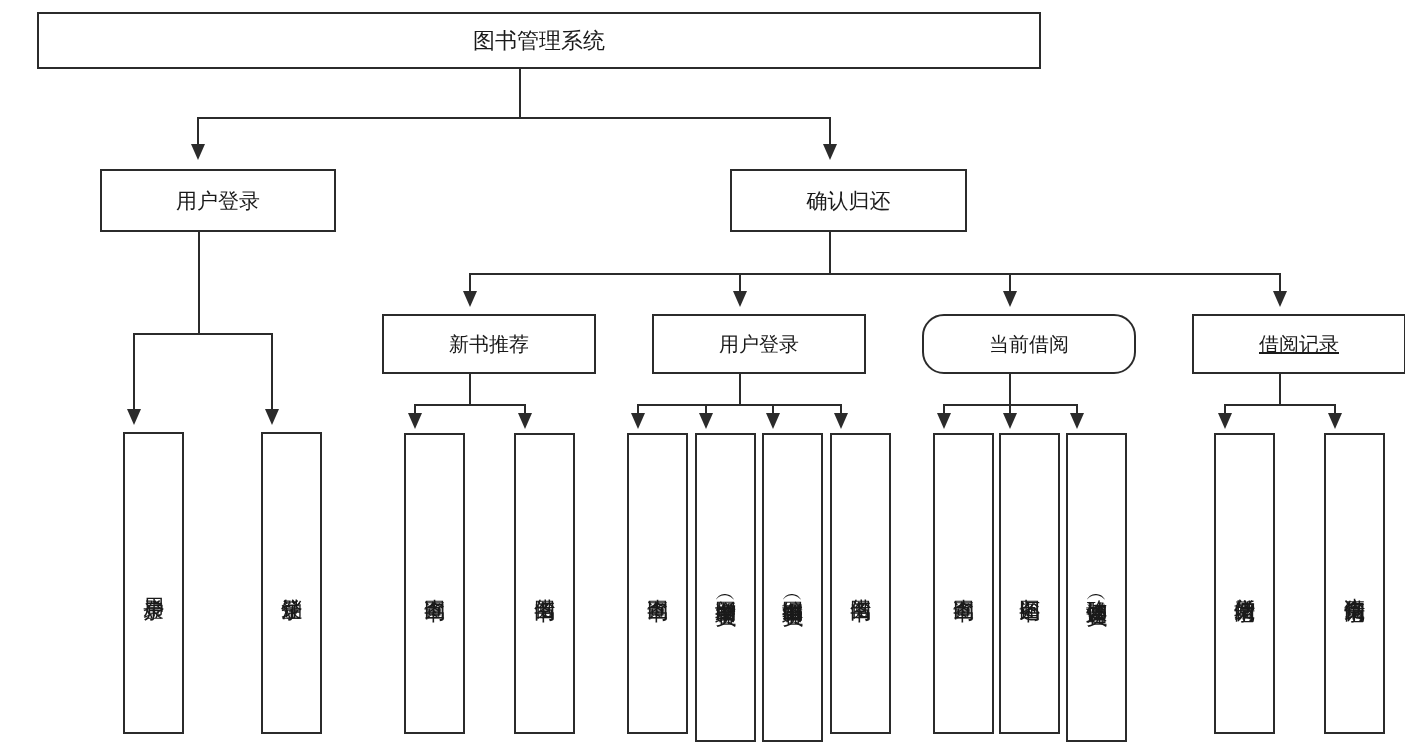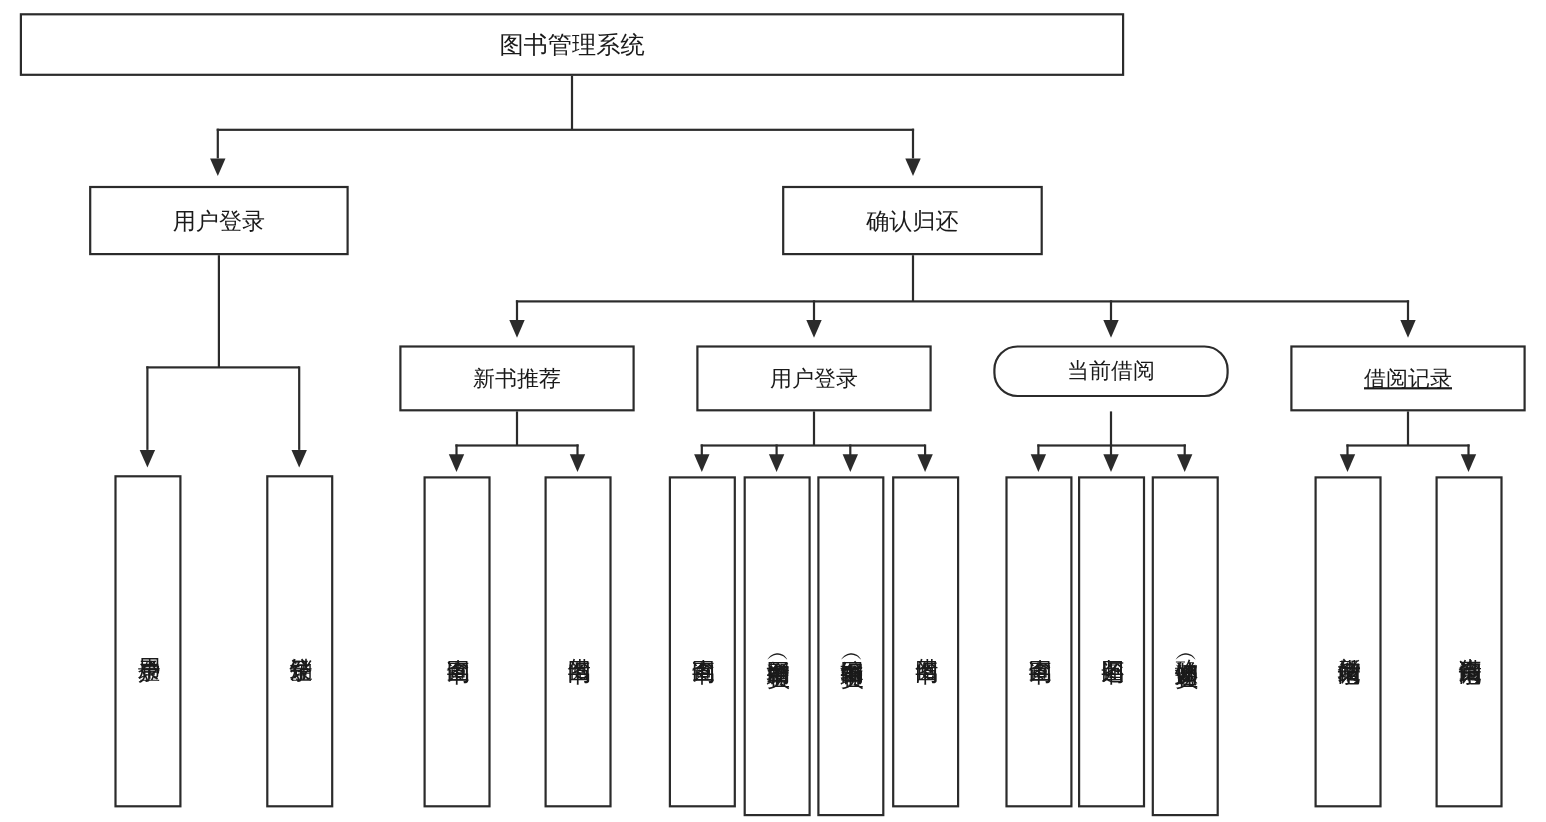--- a/index.html
+++ b/index.html
@@ -20,20 +20,21 @@
   .box {
     position: absolute;
     box-sizing: border-box;
     border: 2px solid #2b2b2b;
     background: #ffffff;
     display: flex;
     align-items: center;
     justify-content: center;
     color: #1a1a1a;
     text-align: right;
+    margin-left: 19px;
   }
   .box.root {
     font-size: 22px;
   }
   .box.lvl2 {
     font-size: 21px;
   }
   .box.lvl3 {
     font-size: 20px;
   }
@@ -121,21 +122,21 @@
   <div class="arrow" style="left:1003px; top:291px;"></div>
   <div class="line vline" style="left:1279px; top:273px; width:2px; height:18px;"></div>
   <div class="arrow" style="left:1273px; top:291px;"></div>
 
   <div class="box lvl3" style="left:363px; top:314px; width:214px; height:60px;">
     <span>新书推荐</span>
   </div>
   <div class="box lvl3" style="left:633px; top:314px; width:214px; height:60px;">
     <span>用户登录</span>
   </div>
-  <div class="box lvl3" style="left:903px; top:314px; width:214px; height:47px;border-radius:22px;">
+  <div class="box lvl3" style="left:903px; top:314px; width:214px; height:60px;border-radius:22px;">
     <span>当前借阅</span>
   </div>
   <div class="box lvl3" style="left:1173px; top:314px; width:214px; height:60px;text-decoration:underline;">
     <span>借阅记录</span>
   </div>
 
   <div class="line vline" style="left:469px; top:374px; width:2px; height:31px;"></div>
   <div class="line hline" style="left:414px; top:404px; width:112px; height:2px;"></div>
   <div class="line vline" style="left:414px; top:404px; width:2px; height:10px;"></div>
   <div class="arrow" style="left:408px; top:413px;"></div>

